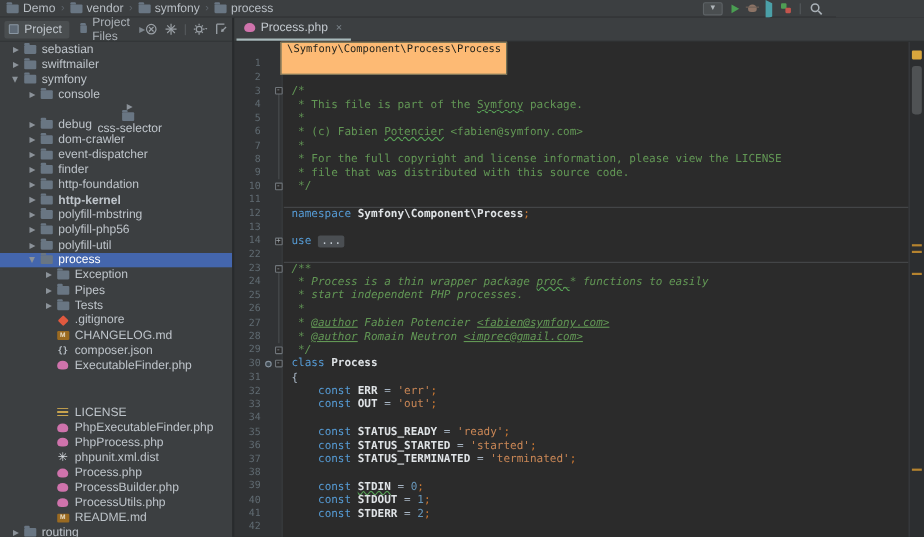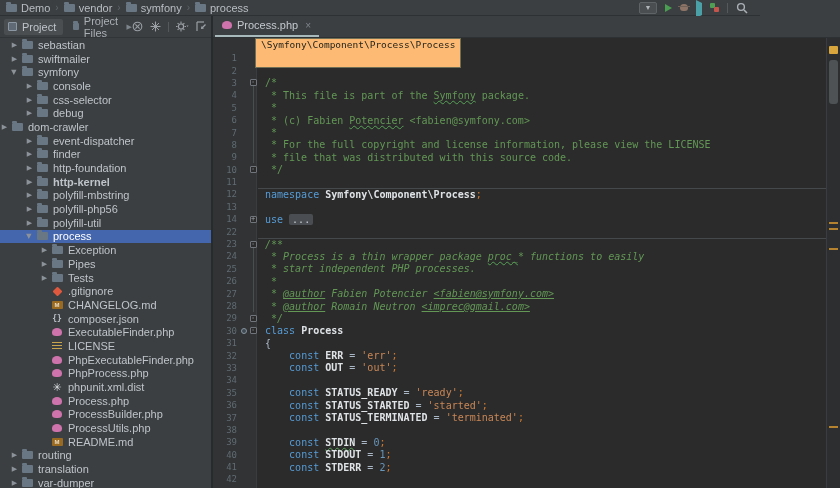--- a/index.html
+++ b/index.html
@@ -227,35 +227,35 @@
         </span>
         <span>symfony</span>
       </div>
       <div class="trow" style="padding-left: 25px;">
         <span class="arr">▶</span>
         <span class="ticn">
           <span class="icn-folder"></span>
         </span>
         <span>console</span>
       </div>
-      <div class="trow" style="padding-left: 25px;">
+      <div class="trow" style="padding-left: 25px; flex-direction: column;">
         <span class="arr">▶</span>
         <span class="ticn">
           <span class="icn-folder"></span>
         </span>
         <span>css-selector</span>
       </div>
       <div class="trow" style="padding-left: 25px;">
         <span class="arr">▶</span>
         <span class="ticn">
           <span class="icn-folder"></span>
         </span>
         <span>debug</span>
       </div>
-      <div class="trow" style="">
+      <div class="trow" style="padding-left: 25px;">
         <span class="arr">▶</span>
         <span class="ticn">
           <span class="icn-folder"></span>
         </span>
         <span>dom-crawler</span>
       </div>
       <div class="trow" style="padding-left: 25px;">
         <span class="arr">▶</span>
         <span class="ticn">
           <span class="icn-folder"></span>
@@ -353,21 +353,21 @@
         </span>
         <span>composer.json</span>
       </div>
       <div class="trow" style="padding-left: 40px;">
         <span class="arr none">▶</span>
         <span class="ticn">
           <span class="icn-php"></span>
         </span>
         <span>ExecutableFinder.php</span>
       </div>
-      <div class="trow" style="padding-left: 40px;">
+      <div class="trow" style="padding-left: 40px; margin-top: 29px;">
         <span class="arr none">▶</span>
         <span class="ticn">
           <span class="icn-lic"></span>
         </span>
         <span>LICENSE</span>
       </div>
       <div class="trow" style="padding-left: 40px;">
         <span class="arr none">▶</span>
         <span class="ticn">
           <span class="icn-php"></span>

